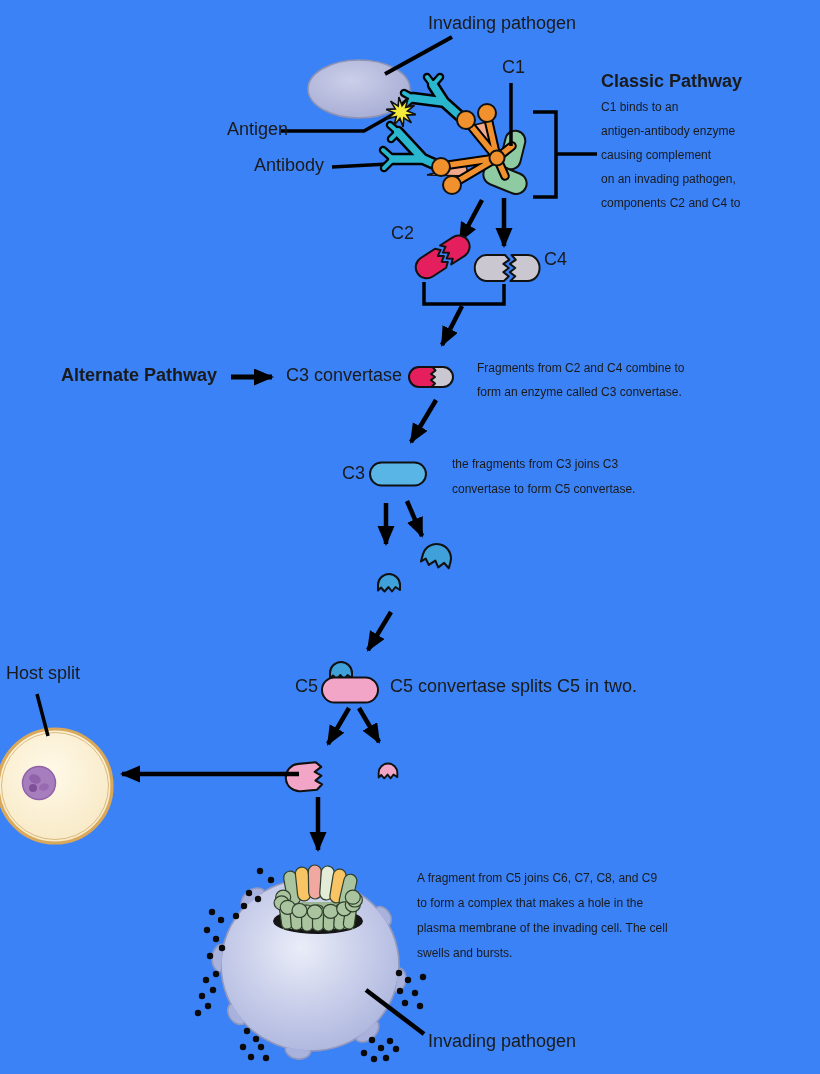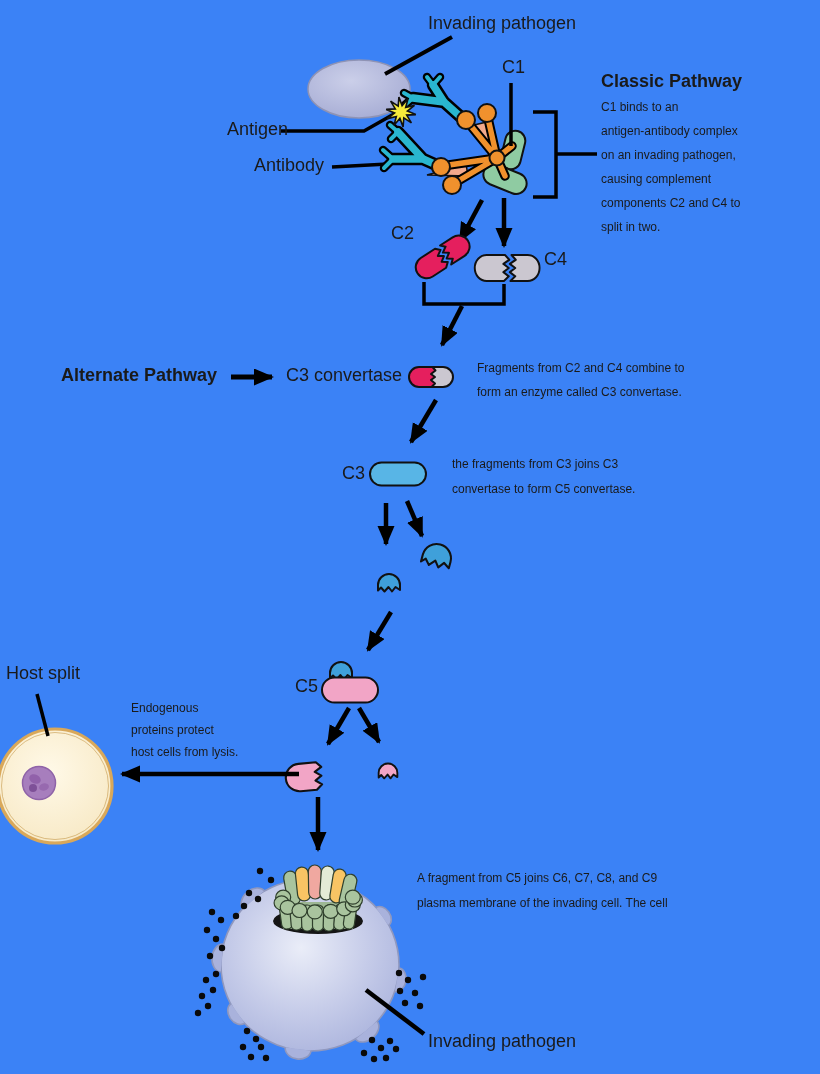--- a/index.html
+++ b/index.html
@@ -244,52 +244,49 @@
 </svg>
 
 <div class="lbl" style="left:428px;top:13px">Invading pathogen</div>
 <div class="lbl" style="left:502px;top:57px">C1</div>
 <div class="lbl" style="left:227px;top:119px">Antigen</div>
 <div class="lbl" style="left:254px;top:155px">Antibody</div>
 
 <div class="lbl bold" style="left:601px;top:71px">Classic Pathway</div>
 <div class="para" style="left:601px;top:95px">
   <div style="line-height:24px">C1 binds to an</div>
-  <div style="line-height:24px">antigen-antibody complex</div>
+  <div style="line-height:24px">antigen-antibody enzyme</div>
+  <div style="line-height:24px">causing complement</div>
   <div style="line-height:24px">on an invading pathogen,</div>
-  <div style="line-height:24px">causing complement</div>
   <div style="line-height:24px">components C2 and C4 to</div>
-  <div style="line-height:24px">split in two.</div>
 </div>
 
 <div class="lbl" style="left:391px;top:223px">C2</div>
 <div class="lbl" style="left:544px;top:249px">C4</div>
 
 <div class="lbl bold" style="left:61px;top:365px">Alternate Pathway</div>
 <div class="lbl" style="left:286px;top:365px">C3 convertase</div>
 <div class="para" style="left:477px;top:356px">
   <div style="line-height:24px">Fragments from C2 and C4 combine to</div>
   <div style="line-height:24px">form an enzyme called C3 convertase.</div>
 </div>
 
 <div class="lbl" style="left:342px;top:463px">C3</div>
 <div class="para" style="left:452px;top:452px">
   <div style="line-height:25px">the fragments from C3 joins C3</div>
   <div style="line-height:25px">convertase to form C5 convertase.</div>
 </div>
 
 <div class="lbl" style="left:6px;top:663px">Host split</div>
-<div class="para" style="left:131px;top:697px">
-  <div style="line-height:22px">Endogenous</div>
-  <div style="line-height:22px">proteins protect</div>
-  <div style="line-height:22px">host cells from lysis.</div>
-</div>
 
 <div class="lbl" style="left:295px;top:676px">C5</div>
+<div class="lbl" style="left:390px;top:676px">C5 convertase splits C5 in two.</div>
 
 <div class="para" style="left:417px;top:866px">
   <div style="line-height:25px">A fragment from C5 joins C6, C7, C8, and C9</div>
+  <div style="line-height:25px">to form a complex that makes a hole in the</div>
   <div style="line-height:25px">plasma membrane of the invading cell. The cell</div>
+  <div style="line-height:25px">swells and bursts.</div>
 </div>
 
 <div class="lbl" style="left:428px;top:1031px">Invading pathogen</div>
 
 </div>
 
 </body></html>

